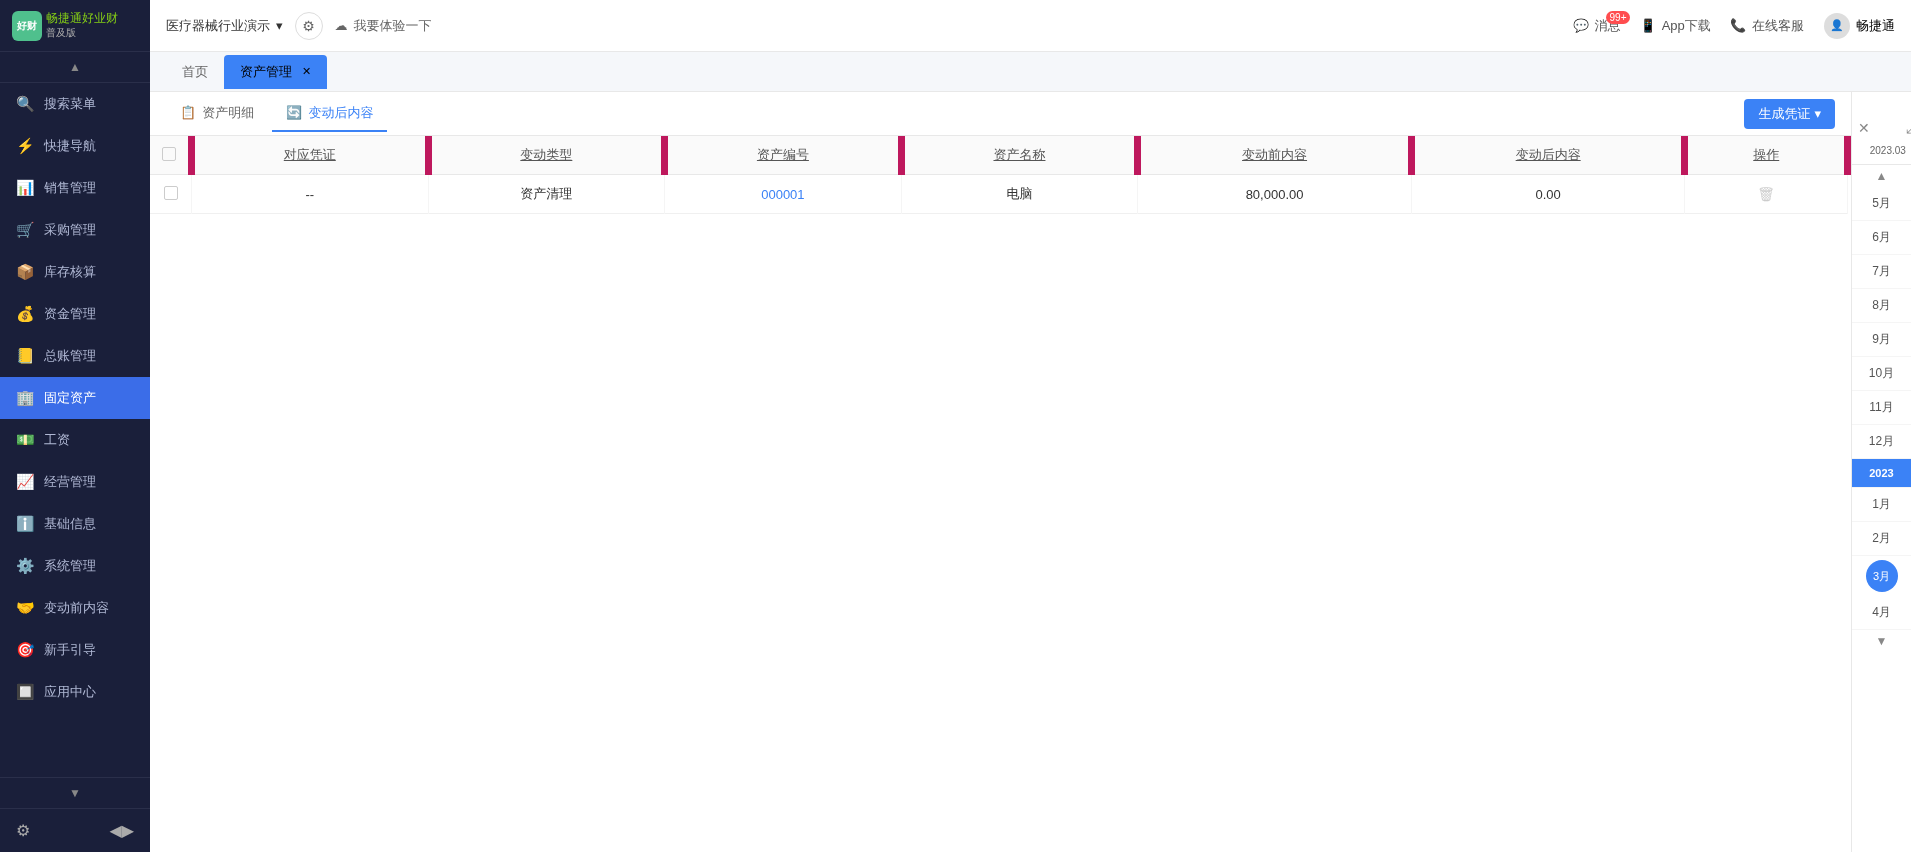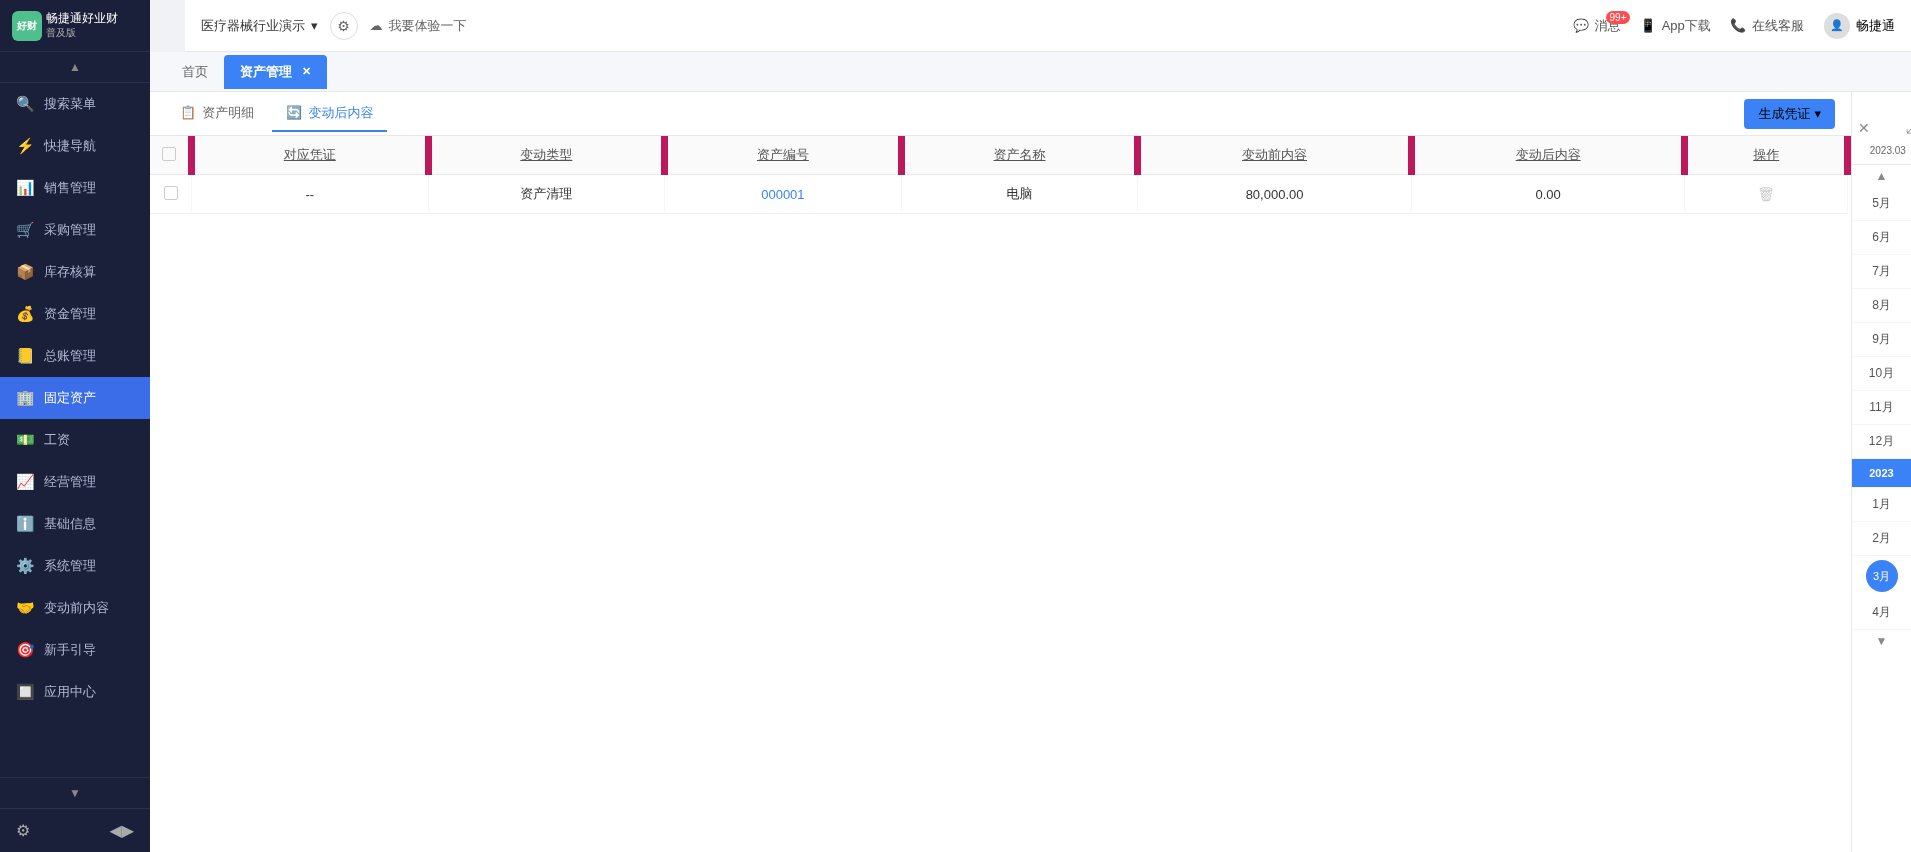--- a/index.html
+++ b/index.html
@@ -24,21 +24,21 @@
       border-bottom: 1px solid #2a2f4a;
       height: 52px;
     }
     .logo-icon {
       width: 30px; height: 30px;
       background: #4fc08d;
       border-radius: 6px;
       display: flex; align-items: center; justify-content: center;
       color: white; font-size: 10px; font-weight: bold;
     }
-    .logo-text { color: #ffffff; font-size: 12px; line-height: 1.3; }
+    .logo-text { color: #84cc16; font-size: 12px; line-height: 1.3; }
     .logo-sub { color: #aaa; font-size: 10px; }
 
     .sidebar-scroll {
       flex: 1;
       overflow-y: auto;
       overflow-x: hidden;
     }
     .sidebar-scroll::-webkit-scrollbar { width: 4px; }
     .sidebar-scroll::-webkit-scrollbar-thumb { background: #3a4060; border-radius: 2px; }
 
@@ -75,21 +75,20 @@
     
     .top-header {
       background: #fff;
       height: 52px;
       display: flex;
       align-items: center;
       padding: 0 16px;
       border-bottom: 1px solid #e8e8e8;
       gap: 12px;
       flex-shrink: 0;
-      margin-left: 35px;
     }
     .company-selector {
       display: flex;
       align-items: center;
       gap: 6px;
       font-size: 13px;
       color: #333;
       cursor: pointer;
     }
     .settings-icon {
@@ -144,22 +143,21 @@
     .tab-item {
       padding: 8px 16px;
       font-size: 13px;
       cursor: pointer;
       color: #666;
       border-radius: 4px 4px 0 0;
       display: flex; align-items: center; gap: 6px;
     }
     .tab-item.active {
       background: #3b82f6;
-      color: #ffffff;
-      font-weight: bold;
+      color: #000000;
     }
 
     
     .content-area {
       flex: 1;
       display: flex;
       flex-direction: column;
       overflow: hidden;
       background: #fff;
       margin: 0;
@@ -188,21 +186,21 @@
     .inner-tab.active {
       color: #3b82f6;
       border-bottom: 2px solid #3b82f6;
     }
     .inner-tab-icon {
       font-size: 13px;
     }
     .generate-btn {
       margin-left: auto;
       background: #3b82f6;
-      color: #000000;
+      color: #ffffff;
       border: none;
       padding: 6px 14px;
       border-radius: 4px;
       font-size: 13px;
       cursor: pointer;
       display: flex; align-items: center; gap: 4px;
     }
 
     
     .table-wrapper {

